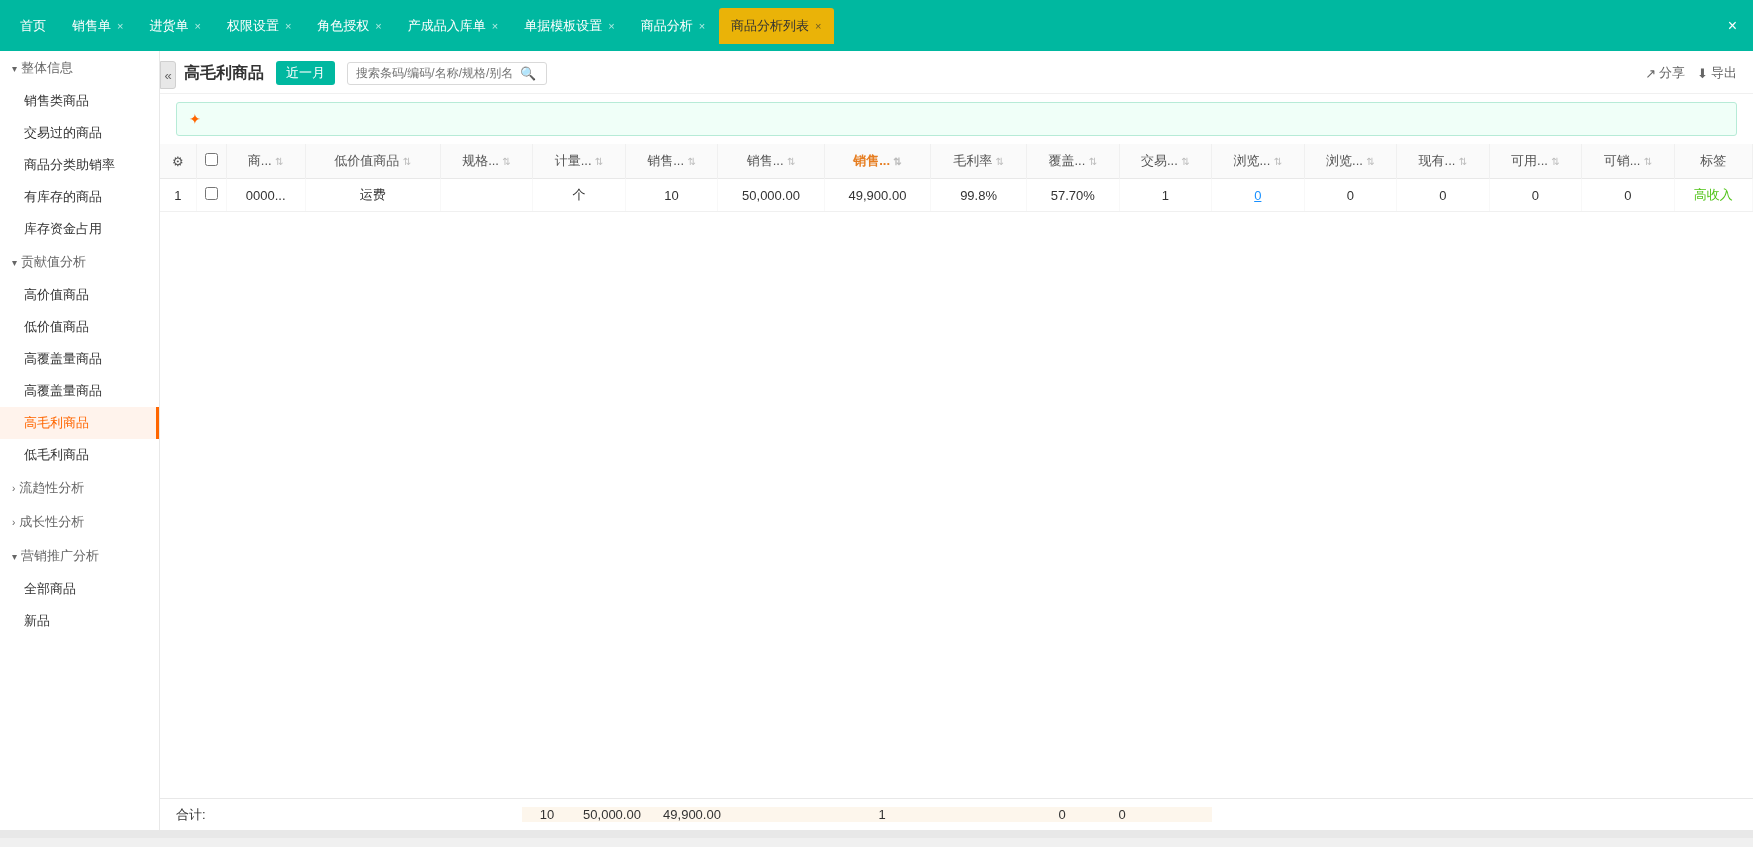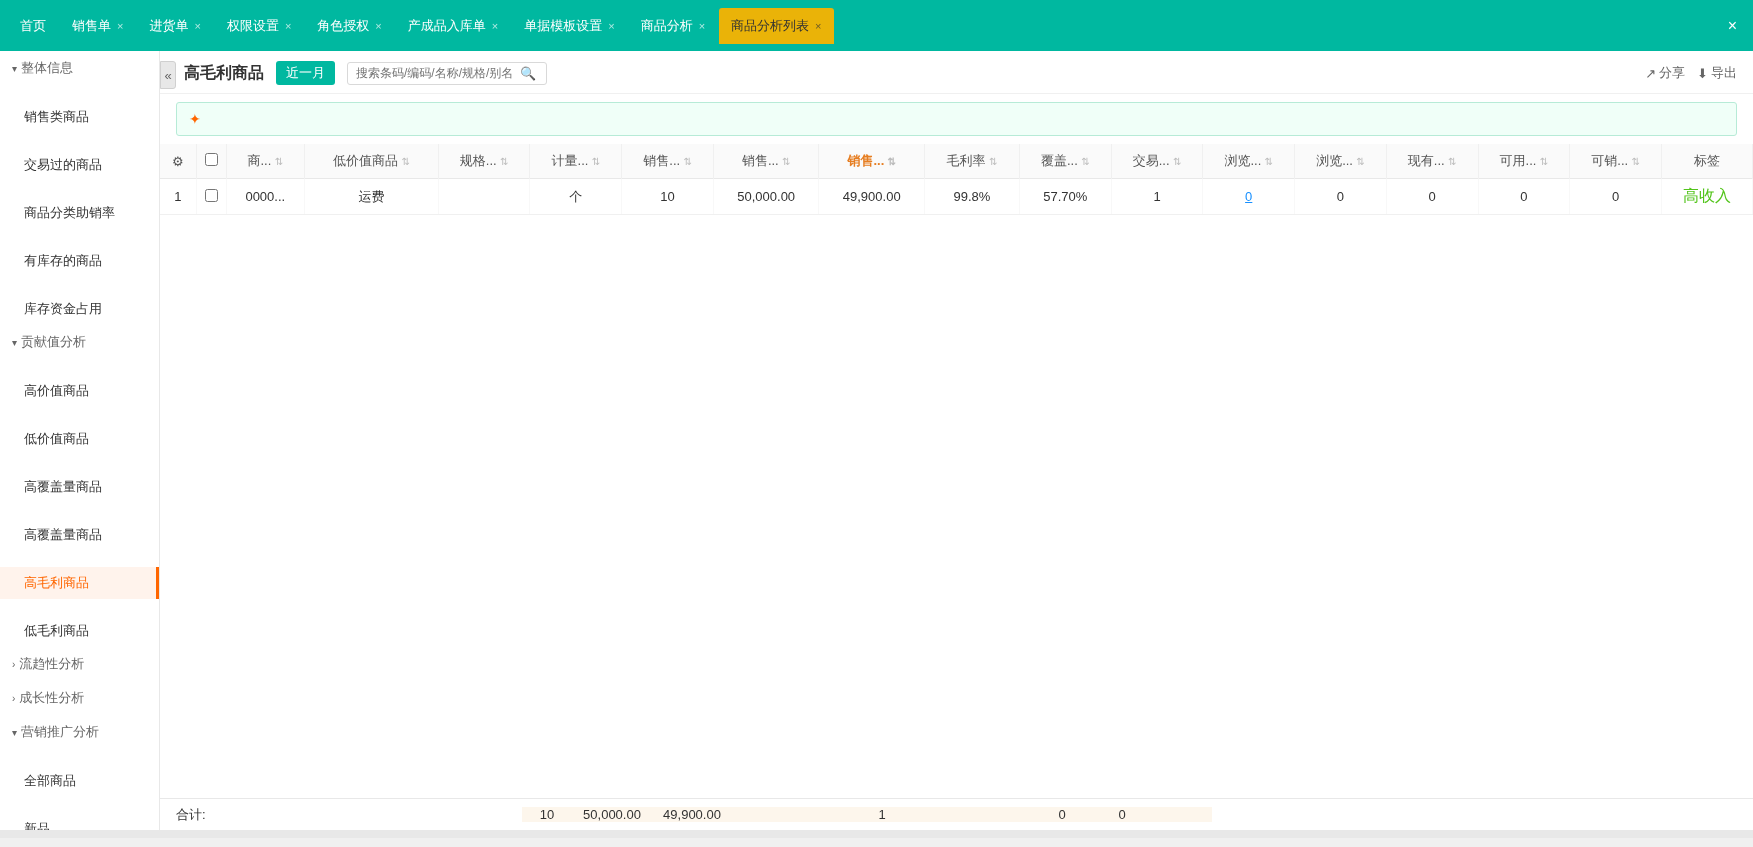--- a/index.html
+++ b/index.html
@@ -64,21 +64,20 @@
       align-items: center;
       gap: 4px;
       cursor: pointer;
     }
     .sidebar-group-header .arrow { font-size: 10px; }
     .sidebar-item {
       padding: 7px 12px 7px 24px;
       color: #333;
       cursor: pointer;
       font-size: 12px;
-      margin-top: 16px;
     }
     .sidebar-item.active {
       background: #fff3ec;
       color: #f60;
       border-right: 3px solid #f60;
     }
 
     
     .content-area {
       flex: 1;
@@ -205,21 +204,21 @@
     }
     th .sort-icon { color: #bbb; font-size: 10px; }
     td {
       padding: 7px 6px;
       text-align: center;
       border-bottom: 1px solid #f0f0f0;
       border-right: 1px solid #f8f8f8;
       color: #333;
       white-space: nowrap;
     }
-    .tag-high { color: #52c41a; font-size: 16px; }
+    .tag-high { color: #52c41a; font-size: 13px; }
     .tag-link { color: #1890ff; text-decoration: underline; cursor: pointer; }
 
     
     .footer-bar {
       height: 32px;
       background: #fff;
       border-top: 1px solid #e8e8e8;
       display: flex;
       align-items: center;
       padding: 0 16px;

